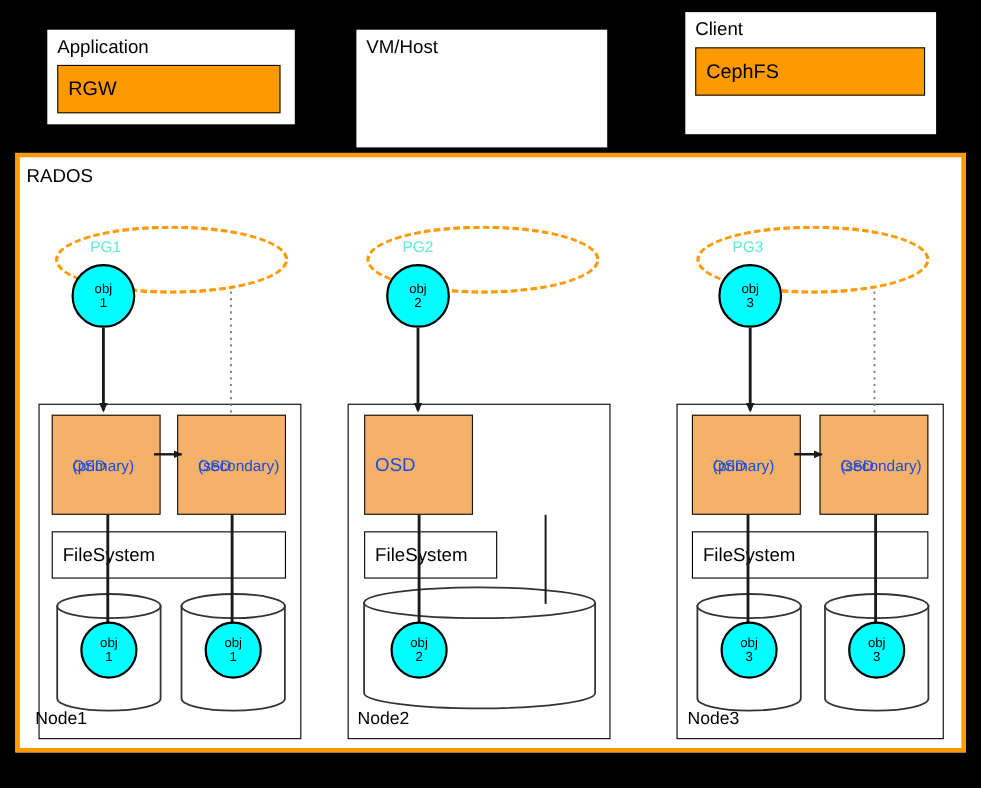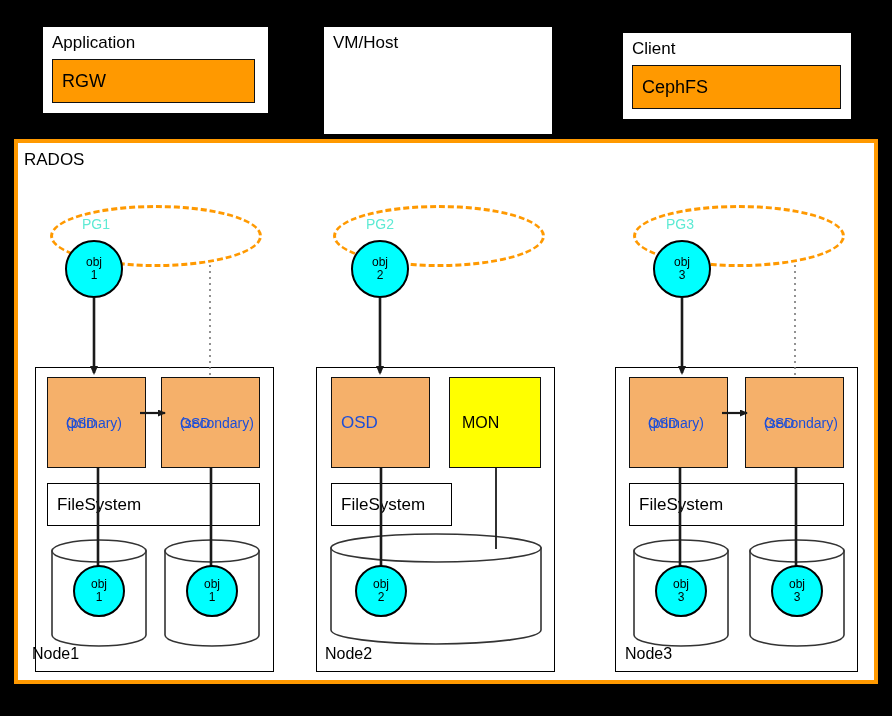--- a/index.html
+++ b/index.html
@@ -50,21 +50,21 @@
     <div class="card-title">Application</div>
     <div class="card-chip" style="left:9px;top:32px;width:203px;height:44px;">
       <span>RGW</span>
     </div>
   </div>
 
   <div class="card" style="left:324px;top:27px;width:228px;height:107px;">
     <div class="card-title">VM/Host</div>
   </div>
 
-  <div class="card" style="left:623px;top:33px;width:228px;height:86px;">
+  <div class="card" style="left:623px;top:11px;width:228px;height:111px;">
     <div class="card-title">Client</div>
     <div class="card-chip" style="left:9px;top:32px;width:209px;height:44px;">
       <span>CephFS</span>
     </div>
   </div>
 
   <div id="rados"></div>
   <div id="rados-label">RADOS</div>
 
   <div class="pg-ellipse" style="left:50px;top:205px;width:212px;height:62px;"></div>
@@ -102,23 +102,20 @@
   </div>
   <div class="fsbox" style="left:47px;top:483px;width:213px;height:43px;">
     <span>FileSystem</span>
   </div>
 
   <div class="node" style="left:316px;top:367px;width:239px;height:305px;"></div>
   <div class="node-label" style="left:325px;top:645px;">Node2</div>
 
   <div class="osd" style="left:331px;top:377px;width:99px;height:91px;">
     <span style="font-size:17px;">OSD</span>
-  </div>
-  <div class="mon" style="left:449px;top:377px;width:92px;height:91px;">
-    <span>MON</span>
   </div>
   <div class="fsbox" style="left:331px;top:483px;width:121px;height:43px;">
     <span>FileSystem</span>
   </div>
 
   <div class="node" style="left:615px;top:367px;width:243px;height:305px;"></div>
   <div class="node-label" style="left:625px;top:645px;">Node3</div>
 
   <div class="osd" style="left:629px;top:377px;width:99px;height:91px;">
     <span><span>OSD</span><br>

